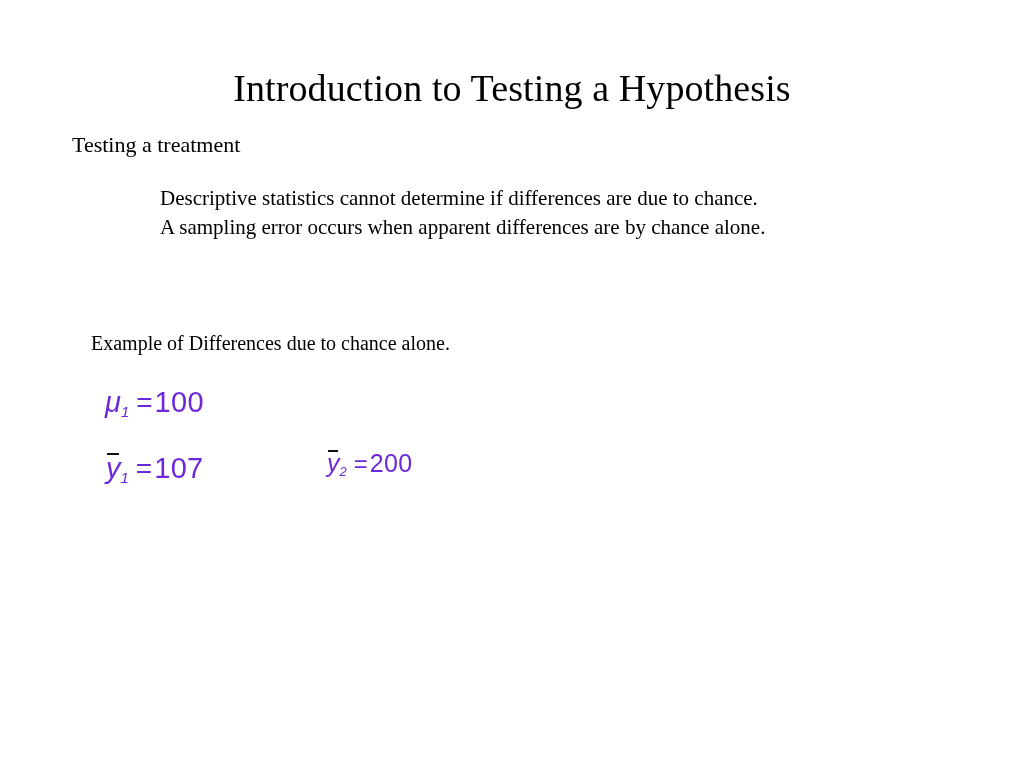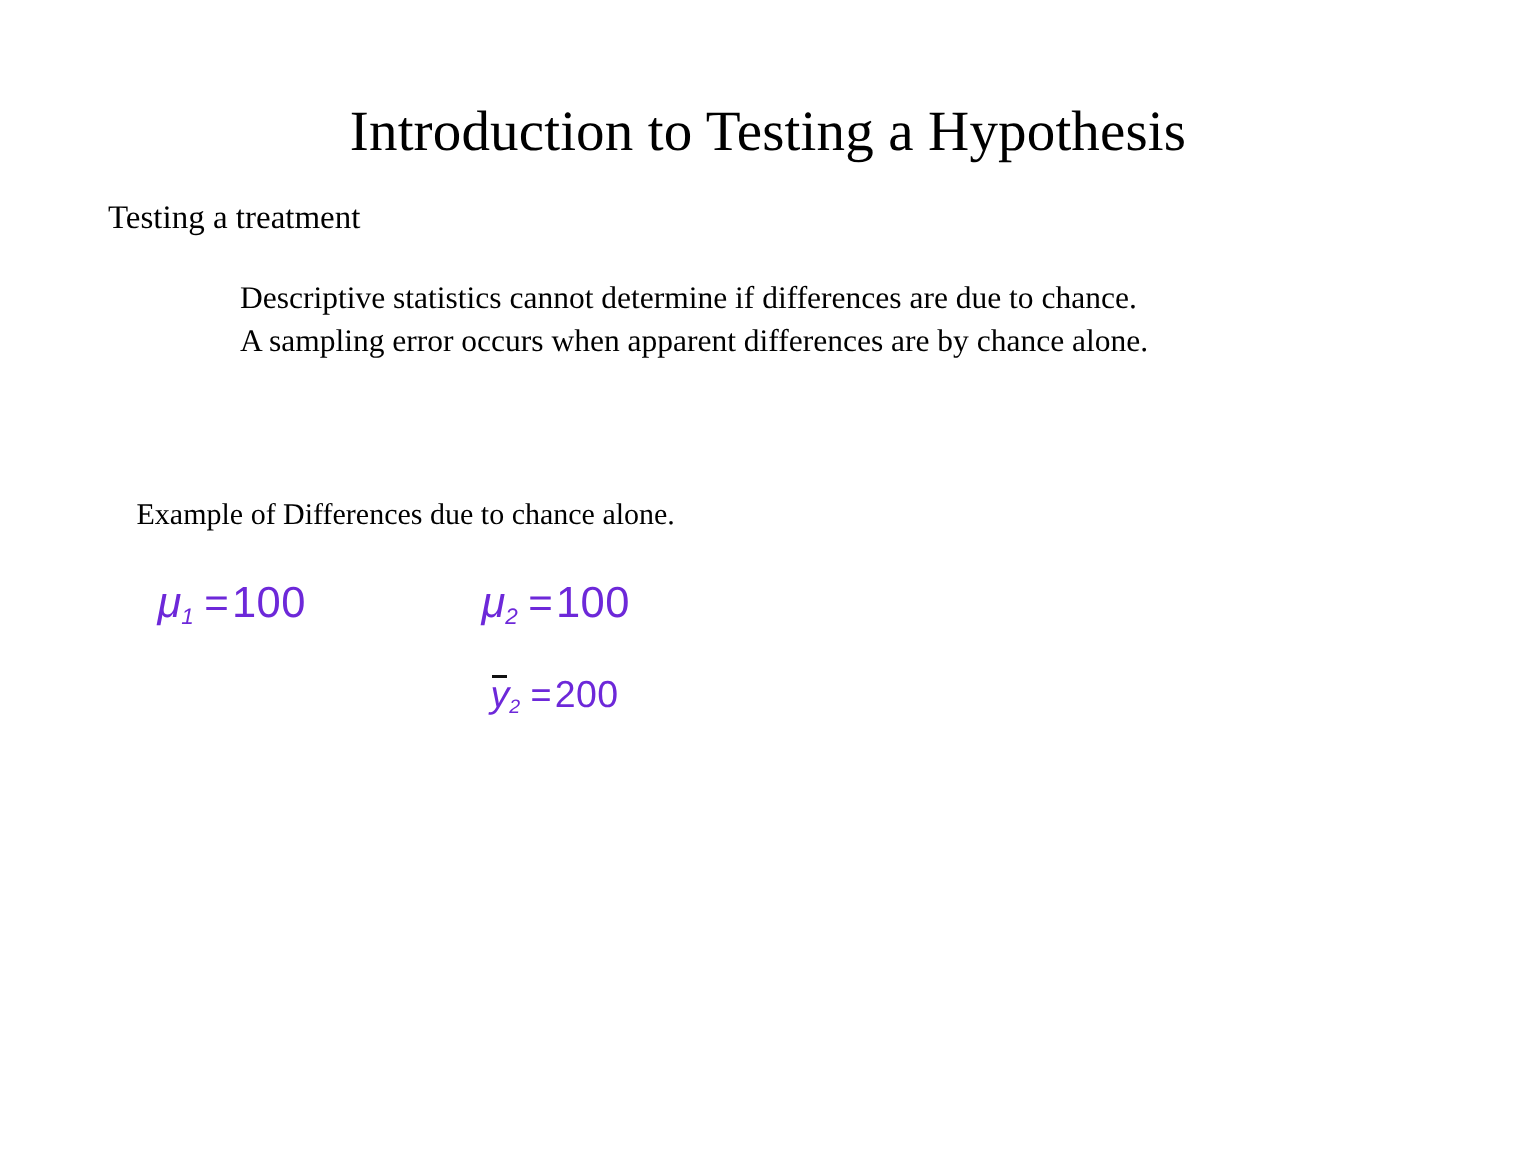--- a/index.html
+++ b/index.html
@@ -133,22 +133,22 @@
     <div class="body-line">Descriptive statistics cannot determine if differences are due to chance.</div>
     <div class="body-line">A sampling error occurs when apparent differences are by chance alone.</div>
   </div>
 
   <div class="example-caption">Example of Differences due to chance alone.</div>
 
   <div class="math" id="m-mu1">
     <span class="sym">μ</span><span class="sub">1</span><span class="eq">=</span><span class="num">100</span>
   </div>
 
-  <div class="math" id="m-mu2">
-    <span class="sym">μ</span><span class="sub">2</span><span class="eq">=</span><span class="num">100</span>
+
+  <div class="math" id="m-y1">
+    <span class="barwrap"><span class="bar"></span><span class="sym">y</span></span><span class="sub">1</span><span class="eq">=</span><span class="num">107</span>
   </div>
-
 
   <div class="math" id="m-y2">
     <span class="barwrap"><span class="bar"></span><span class="sym">y</span></span><span class="sub">2</span><span class="eq">=</span><span class="num">200</span>
   </div>
 
 </div>
 
 </body></html>

